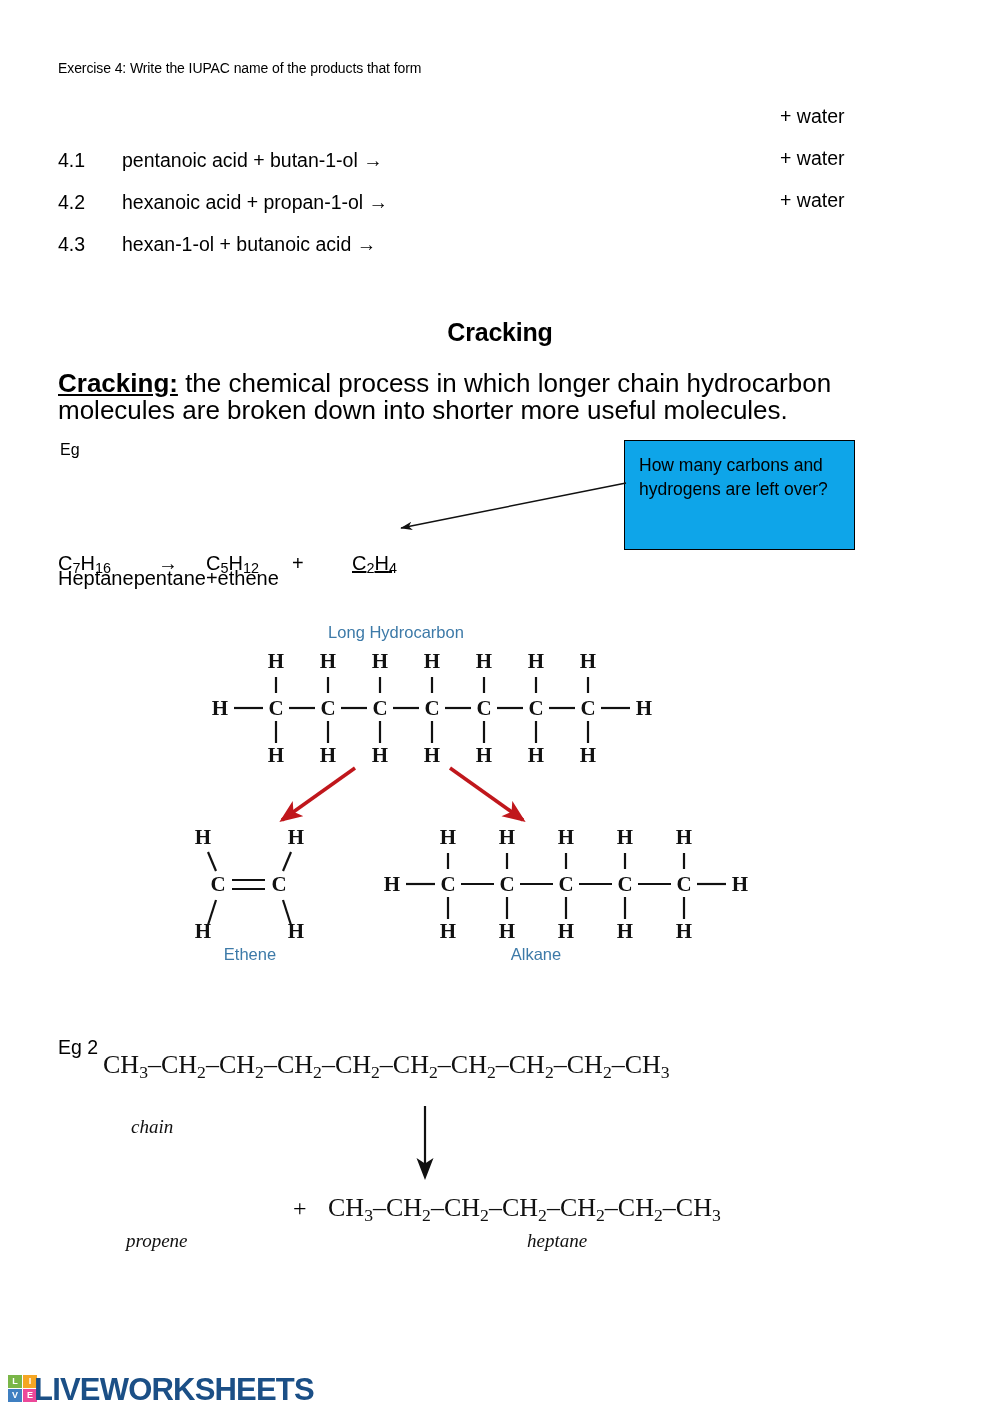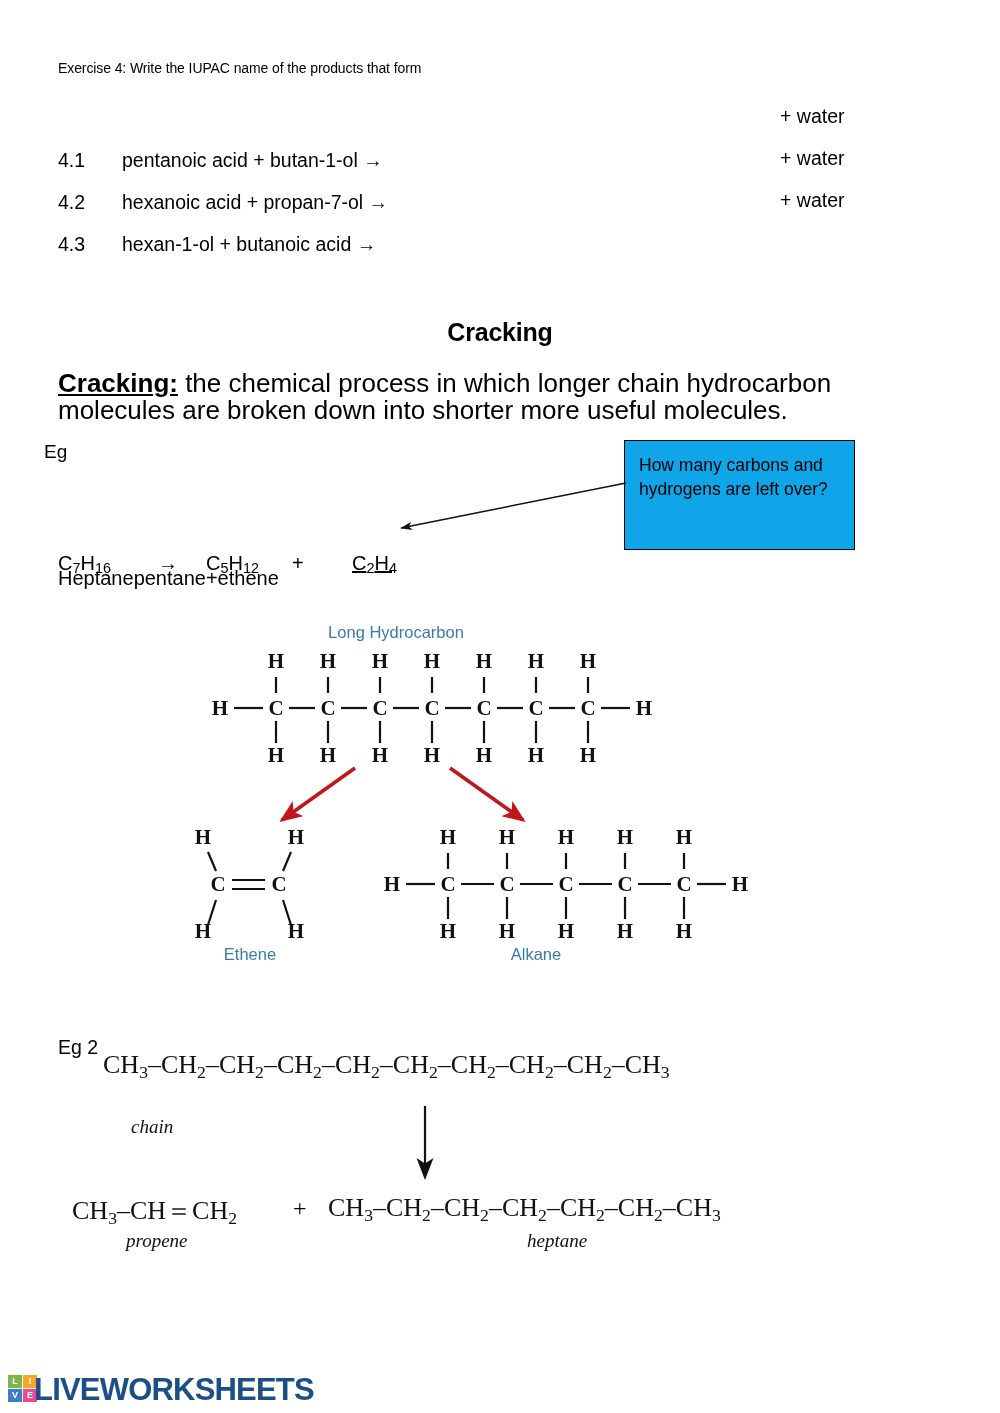--- a/index.html
+++ b/index.html
@@ -51,21 +51,21 @@
     width: 880px;
     font-size: 26px;
     line-height: 27px;
   }
   #definition .term {
     font-weight: bold;
     text-decoration: underline;
   }
 
   
-  #eg-label { left: 44px; top: 441px; font-size: 19px; }
+  #eg-label { left: 60px; top: 441px; font-size: 16px; }
 
   
   #callout-box {
     left: 624px; top: 440px;
     width: 231px; height: 110px;
     border: 1.4px solid #000;
     background: #0ea5e9;
   }
   #callout-text {
     position: absolute;
@@ -156,21 +156,21 @@
 </head>
 <body>
 
 <div class="abs" id="exercise-heading">Exercise 4: Write the IUPAC name of the products that form</div>
 
 <div class="ex-row" style="top:105px">
   <span class="ex-num">4.1</span><span class="ex-body">pentanoic acid + butan-1-ol →</span>
   <span class="ex-water">+ water</span>
 </div>
 <div class="ex-row" style="top:147px">
-  <span class="ex-num">4.2</span><span class="ex-body">hexanoic acid + propan-7-ol →</span>
+  <span class="ex-num">4.2</span><span class="ex-body">hexanoic acid + propan-1-ol →</span>
   <span class="ex-water">+ water</span>
 </div>
 <div class="ex-row" style="top:189px">
   <span class="ex-num">4.3</span><span class="ex-body">hexan-1-ol + butanoic acid →</span>
   <span class="ex-water">+ water</span>
 </div>
 
 <div class="abs" id="cracking-title">Cracking</div>
 
 <div class="abs" id="definition"><span class="term">Cracking:</span><span> the chemical process in which longer chain hydrocarbon molecules are broken down into shorter more useful molecules.</span></div>
@@ -322,21 +322,20 @@
 <div class="abs" id="skeletal-area">
 
   <div class="skel" id="decane-formula" style="left:103px; top:10px;"><span>CH<span class="s">3</span></span><span class="bond">–</span><span>CH<span class="s">2</span></span><span class="bond">–</span><span>CH<span class="s">2</span></span><span class="bond">–</span><span>CH<span class="s">2</span></span><span class="bond">–</span><span>CH<span class="s">2</span></span><span class="bond">–</span><span>CH<span class="s">2</span></span><span class="bond">–</span><span>CH<span class="s">2</span></span><span class="bond">–</span><span>CH<span class="s">2</span></span><span class="bond">–</span><span>CH<span class="s">2</span></span><span class="bond">–</span><span>CH<span class="s">3</span></span></div>
   <div class="mol-name" style="left:131px; top:76px;">chain</div>
 
   <svg class="abs" style="left:404px; top:62px;" width="44" height="82" viewBox="0 0 44 82">
     <line x1="21" y1="4" x2="21" y2="64" stroke="#111" stroke-width="2.2"></line>
     <path d="M21,78 L12.5,56 L21,61.5 L29.5,56 Z" fill="#111"></path>
   </svg>
 
-  <div class="skel" id="propene-formula" style="left:72px; top:153px;"><span>CH<span class="s">3</span></span><span>–</span><span>CH</span><span>＝</span><span>CH<span class="s">2</span></span></div>
   <div class="mol-name" style="left:126px; top:190px;">propene</div>
 
   <div id="plus-sign" style="left:293px; top:155px;">+</div>
 
   <div class="skel" id="heptane-formula" style="left:328px; top:153px;"><span>CH<span class="s">3</span></span><span class="bond">–</span><span>CH<span class="s">2</span></span><span class="bond">–</span><span>CH<span class="s">2</span></span><span class="bond">–</span><span>CH<span class="s">2</span></span><span class="bond">–</span><span>CH<span class="s">2</span></span><span class="bond">–</span><span>CH<span class="s">2</span></span><span class="bond">–</span><span>CH<span class="s">3</span></span></div>
   <div class="mol-name" style="left:527px; top:190px;">heptane</div>
 </div>
 
 <div class="abs" id="footer-logo">
   <div class="logo-grid">

